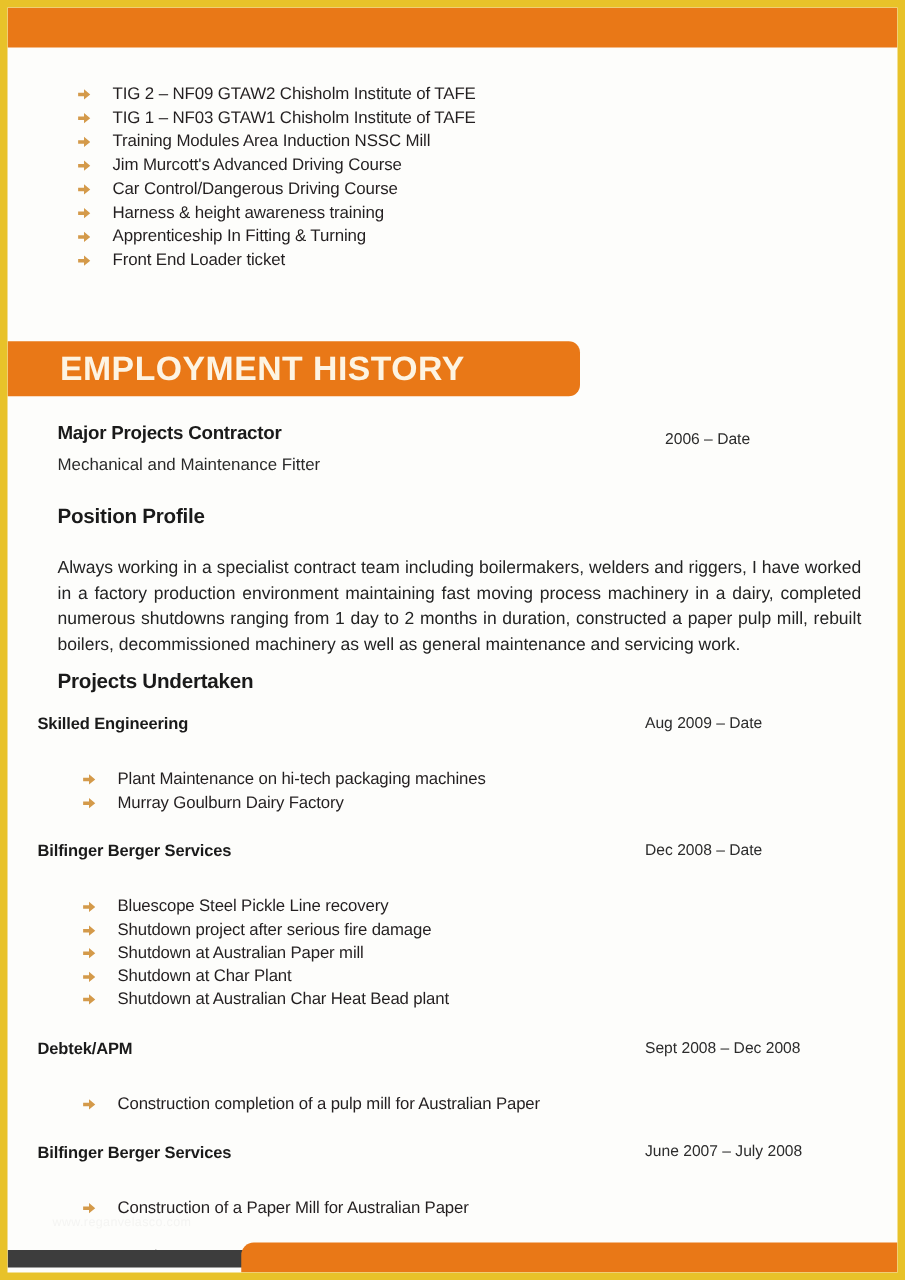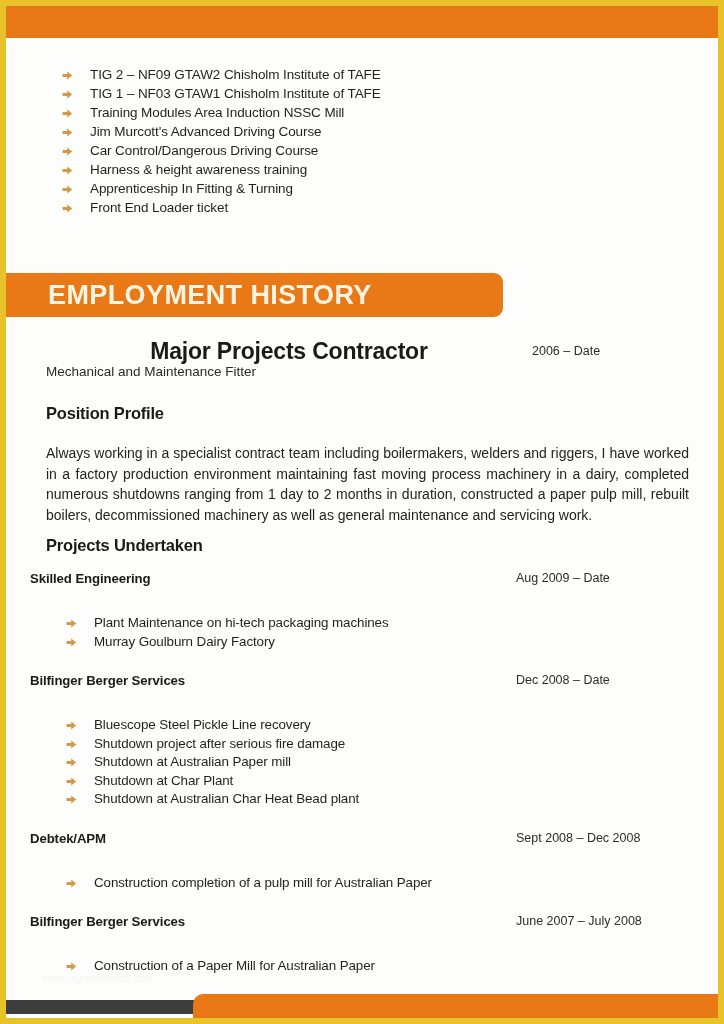--- a/index.html
+++ b/index.html
@@ -73,21 +73,21 @@
     color: #231f20;
     letter-spacing: -0.1px;
     white-space: nowrap;
   }
 
   
   .section-banner {
     position: absolute;
     left: 0;
     top: 235px;
-    width: 497px;
+    width: 458px;
     height: 44px;
     background: #e97817;
     border-top-right-radius: 9px;
     border-bottom-right-radius: 9px;
     display: flex;
     align-items: center;
   }
   .section-banner-title {
     color: #fdf4e3;
     font-size: 27px;
@@ -98,26 +98,25 @@
 
   
   .job-header-row {
     position: absolute;
     left: 40px;
     top: 300px;
     width: 640px;
     display: flex;
   }
   .job-title {
-    font-size: 23px;
+    font-size: 15px;
     font-weight: bold;
     color: #1a1a1a;
     letter-spacing: -0.2px;
     width: 486px;
-    text-align: center;
   }
   .job-date {
     font-size: 12.5px;
     color: #2c2c2c;
     padding-top: 6px;
   }
   .job-subtitle {
     position: absolute;
     left: 40px;
     top: 326px;

